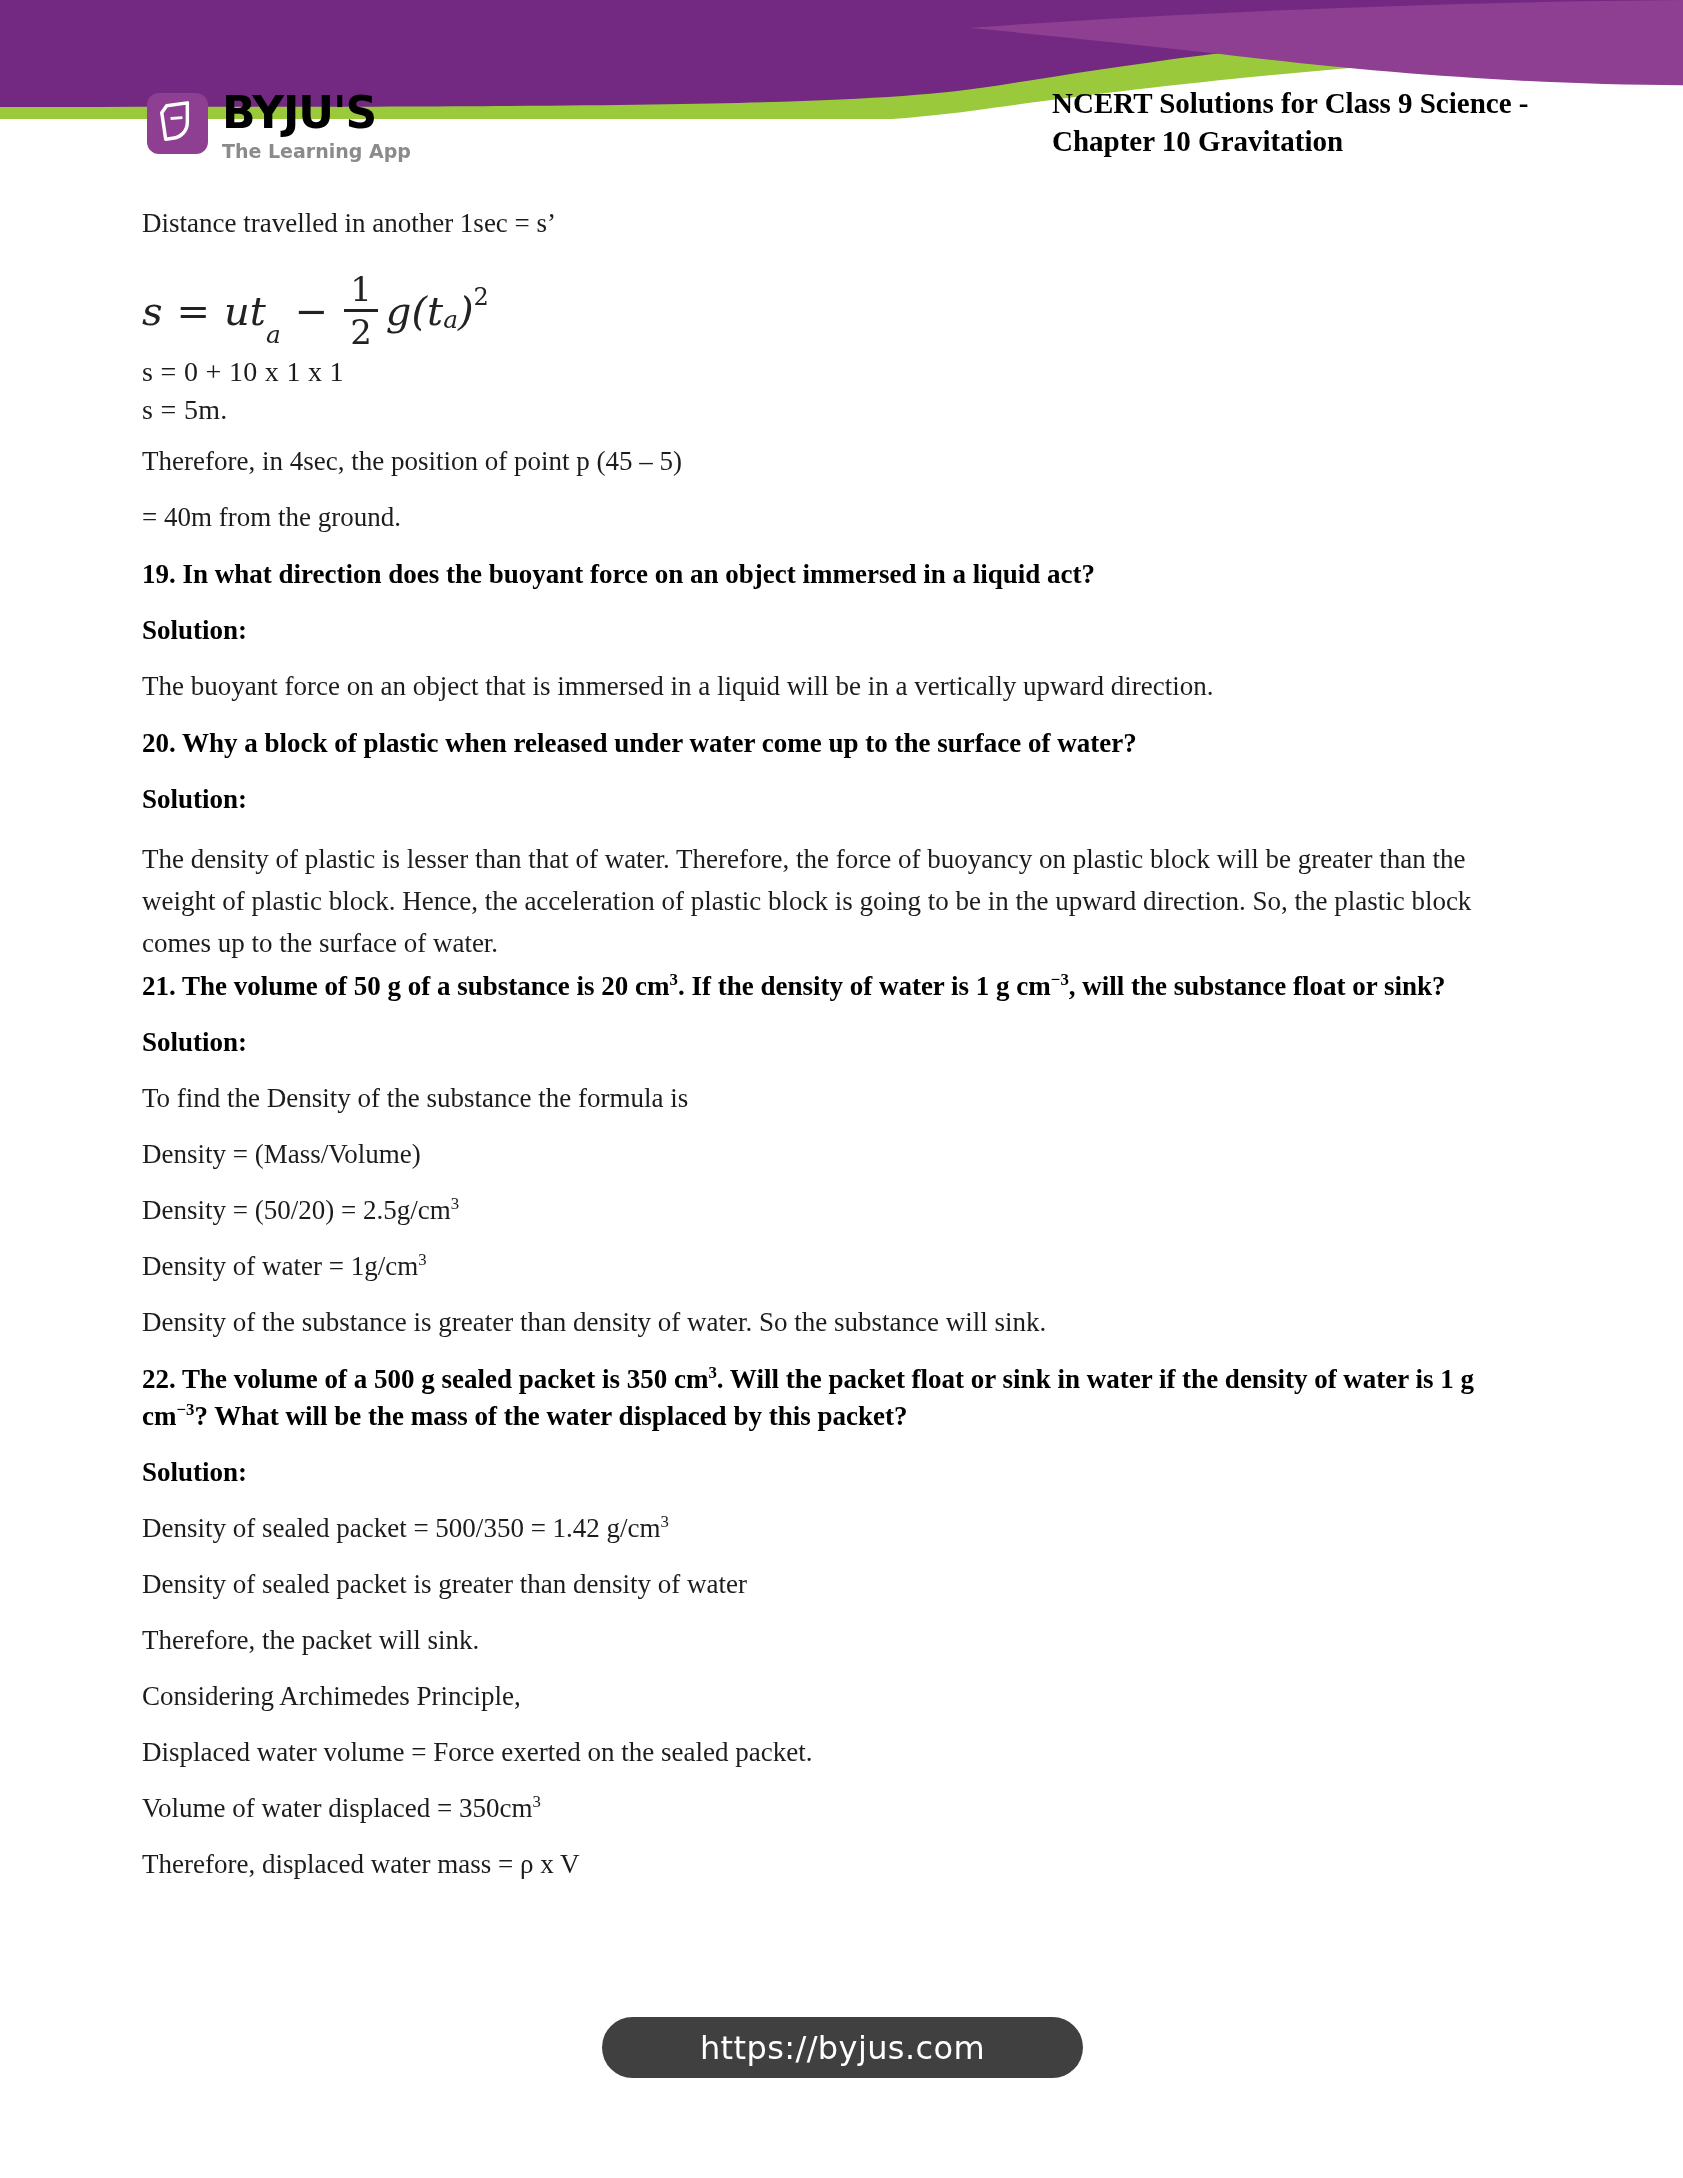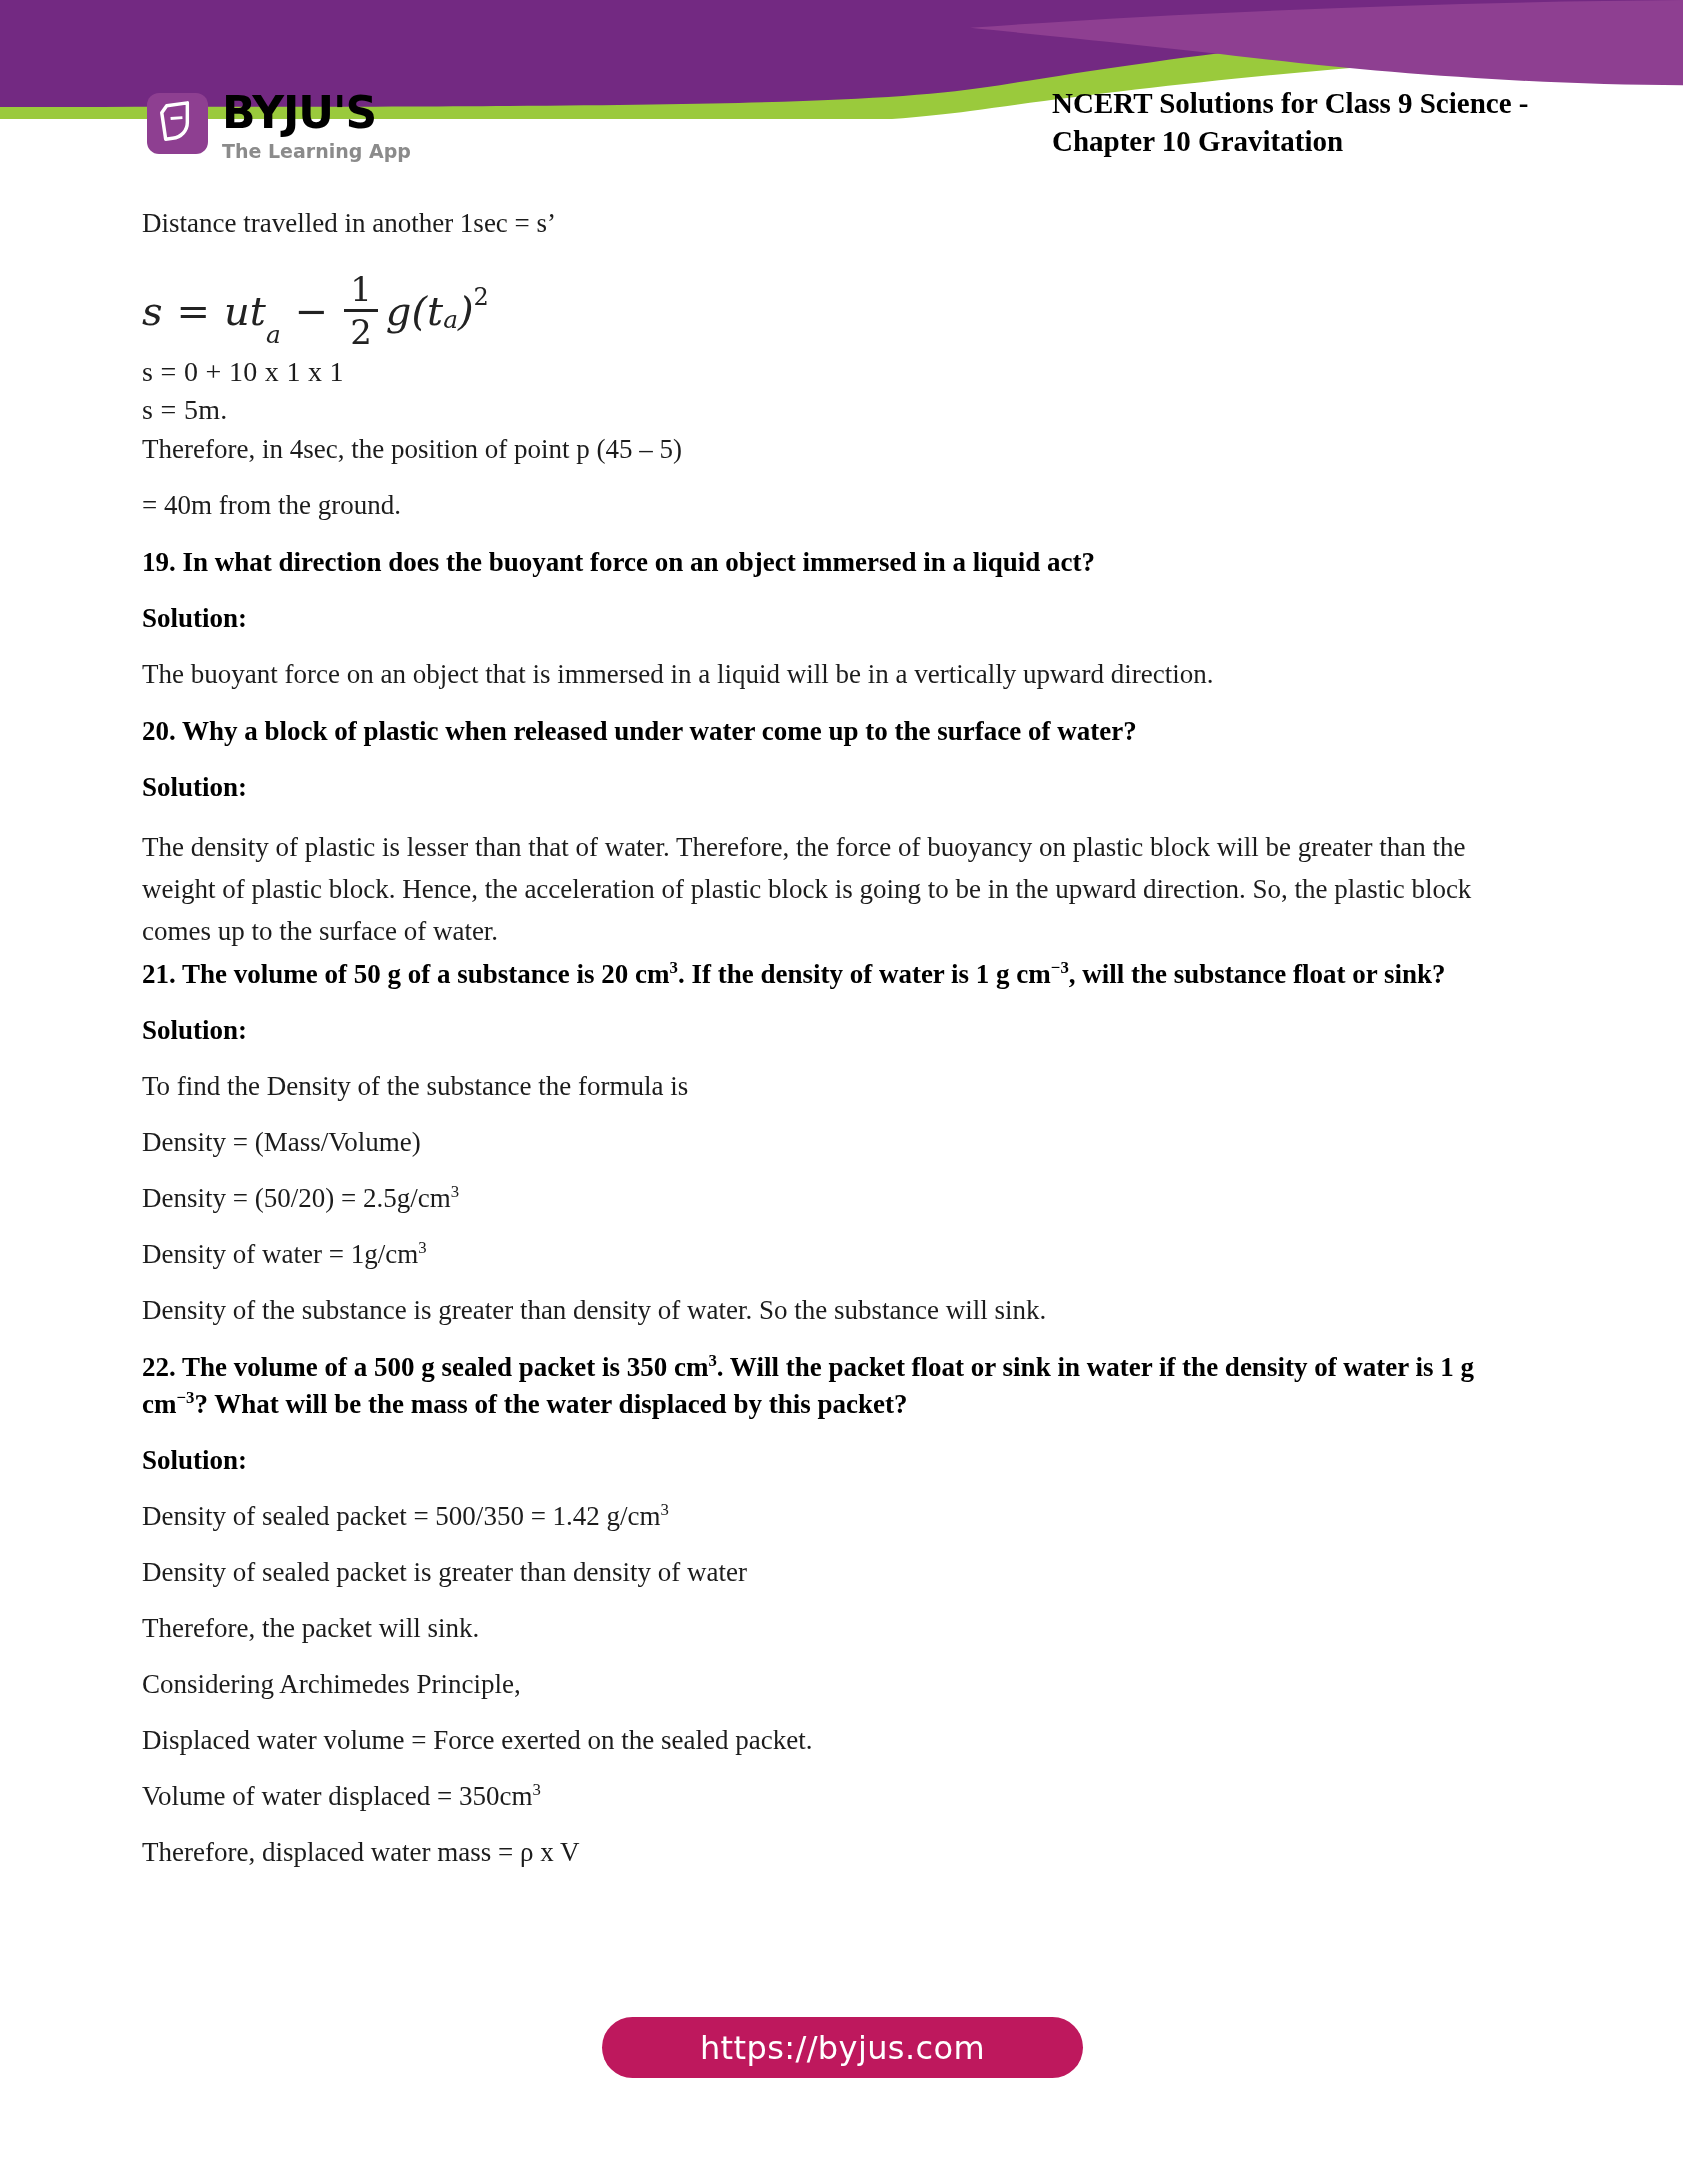--- a/index.html
+++ b/index.html
@@ -169,31 +169,31 @@
 
   .sansline {
     font-family: Liberation Serif, serif;
     font-size: 28px;
     line-height: 38px;
     color: #1c1c1c;
     margin: 0;
     letter-spacing: 0.3px;
   }
   .sansline.first { margin-top: 2px; }
-  .sans-gap { margin-bottom: 3px; }
+  .sans-gap { margin-bottom: 15px; }
 
   
   .footer-pill {
     position: absolute;
     left: 602px;
     top: 2017px;
     width: 481px;
     height: 61px;
     border-radius: 31px;
-    background: #be185d;
+    background: #404040;
     display: flex;
     align-items: center;
     justify-content: center;
   }
   .footer-pill-text {
     font-family: "DejaVu Sans", sans-serif;
     font-size: 32px;
     color: #ffffff;
     letter-spacing: 0.4px;
   }

